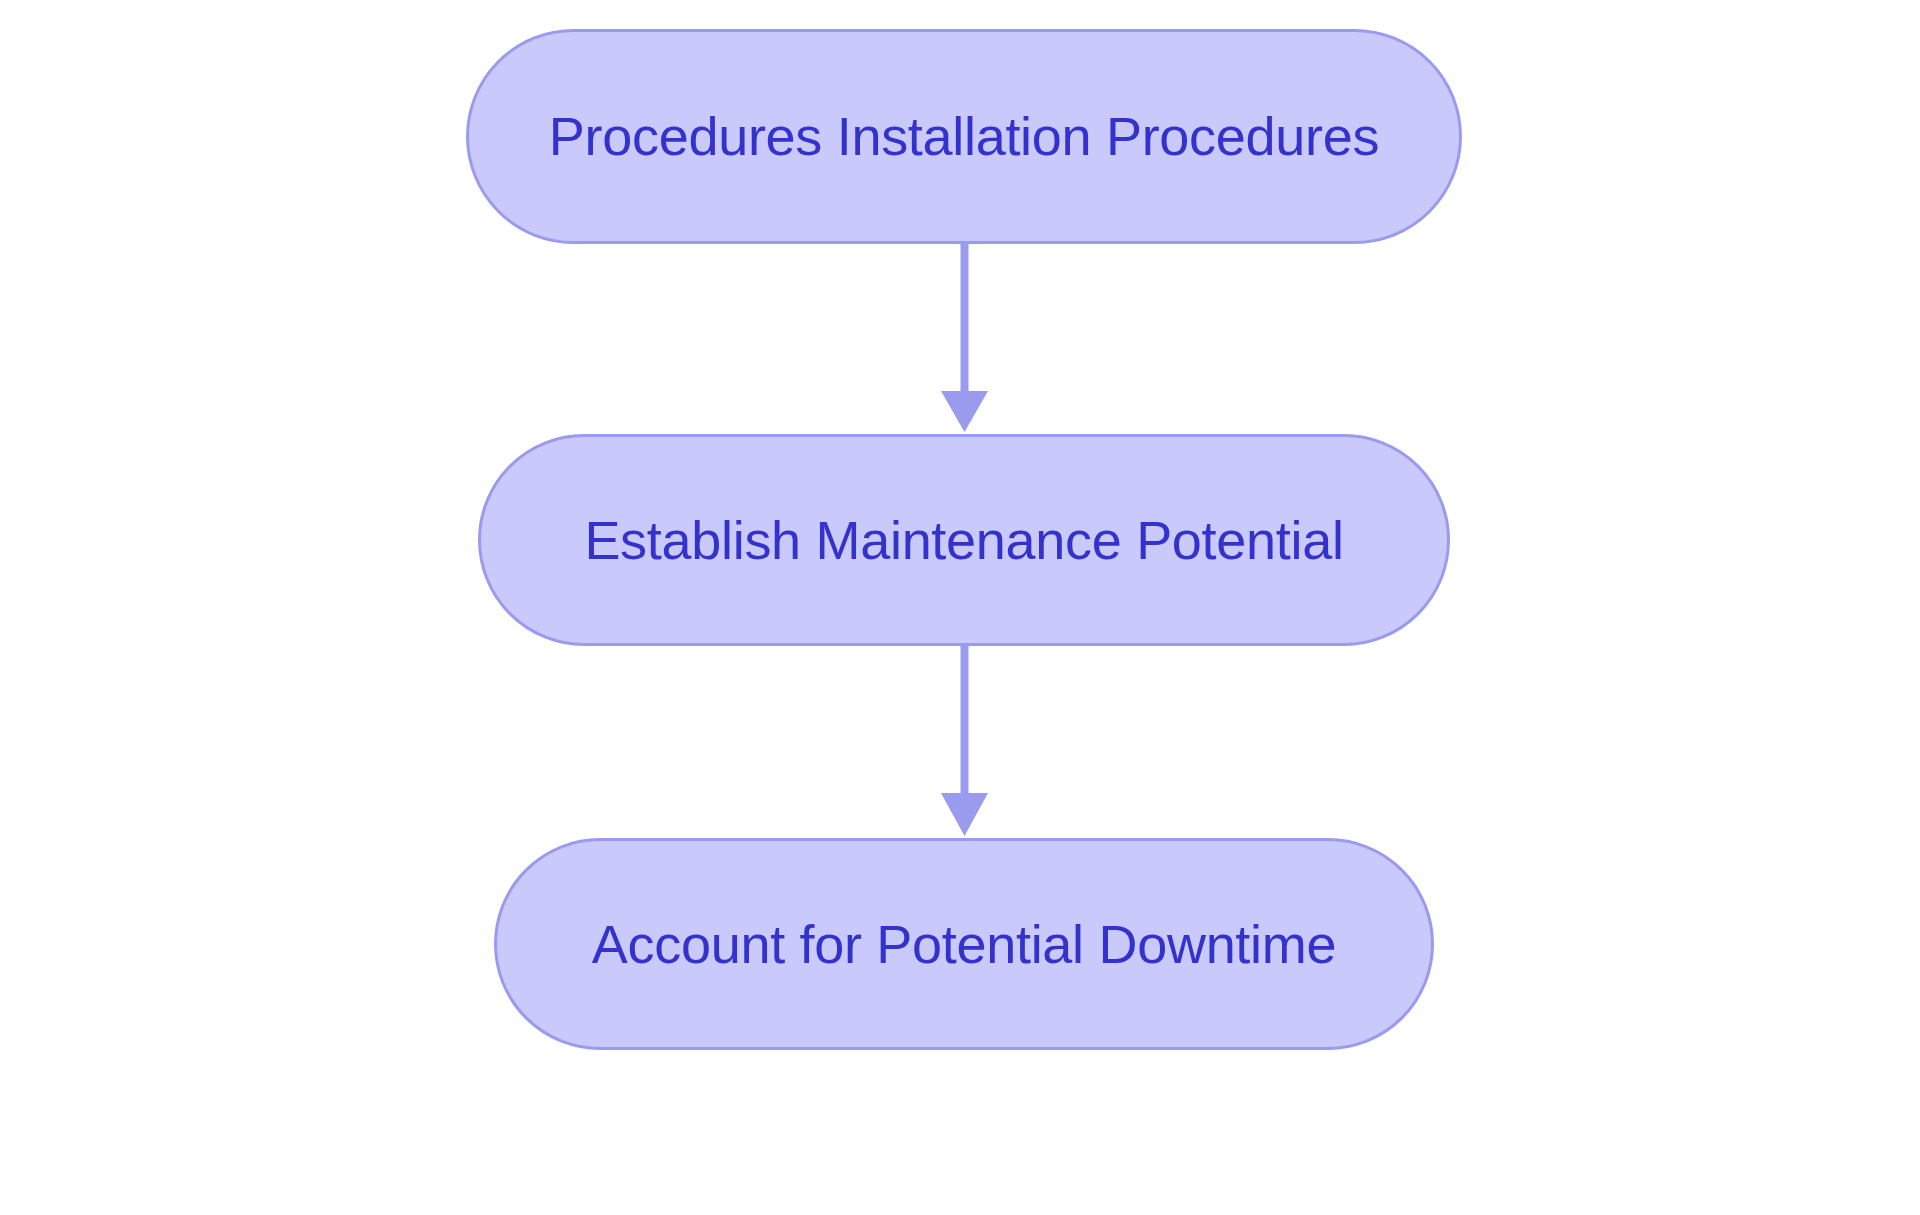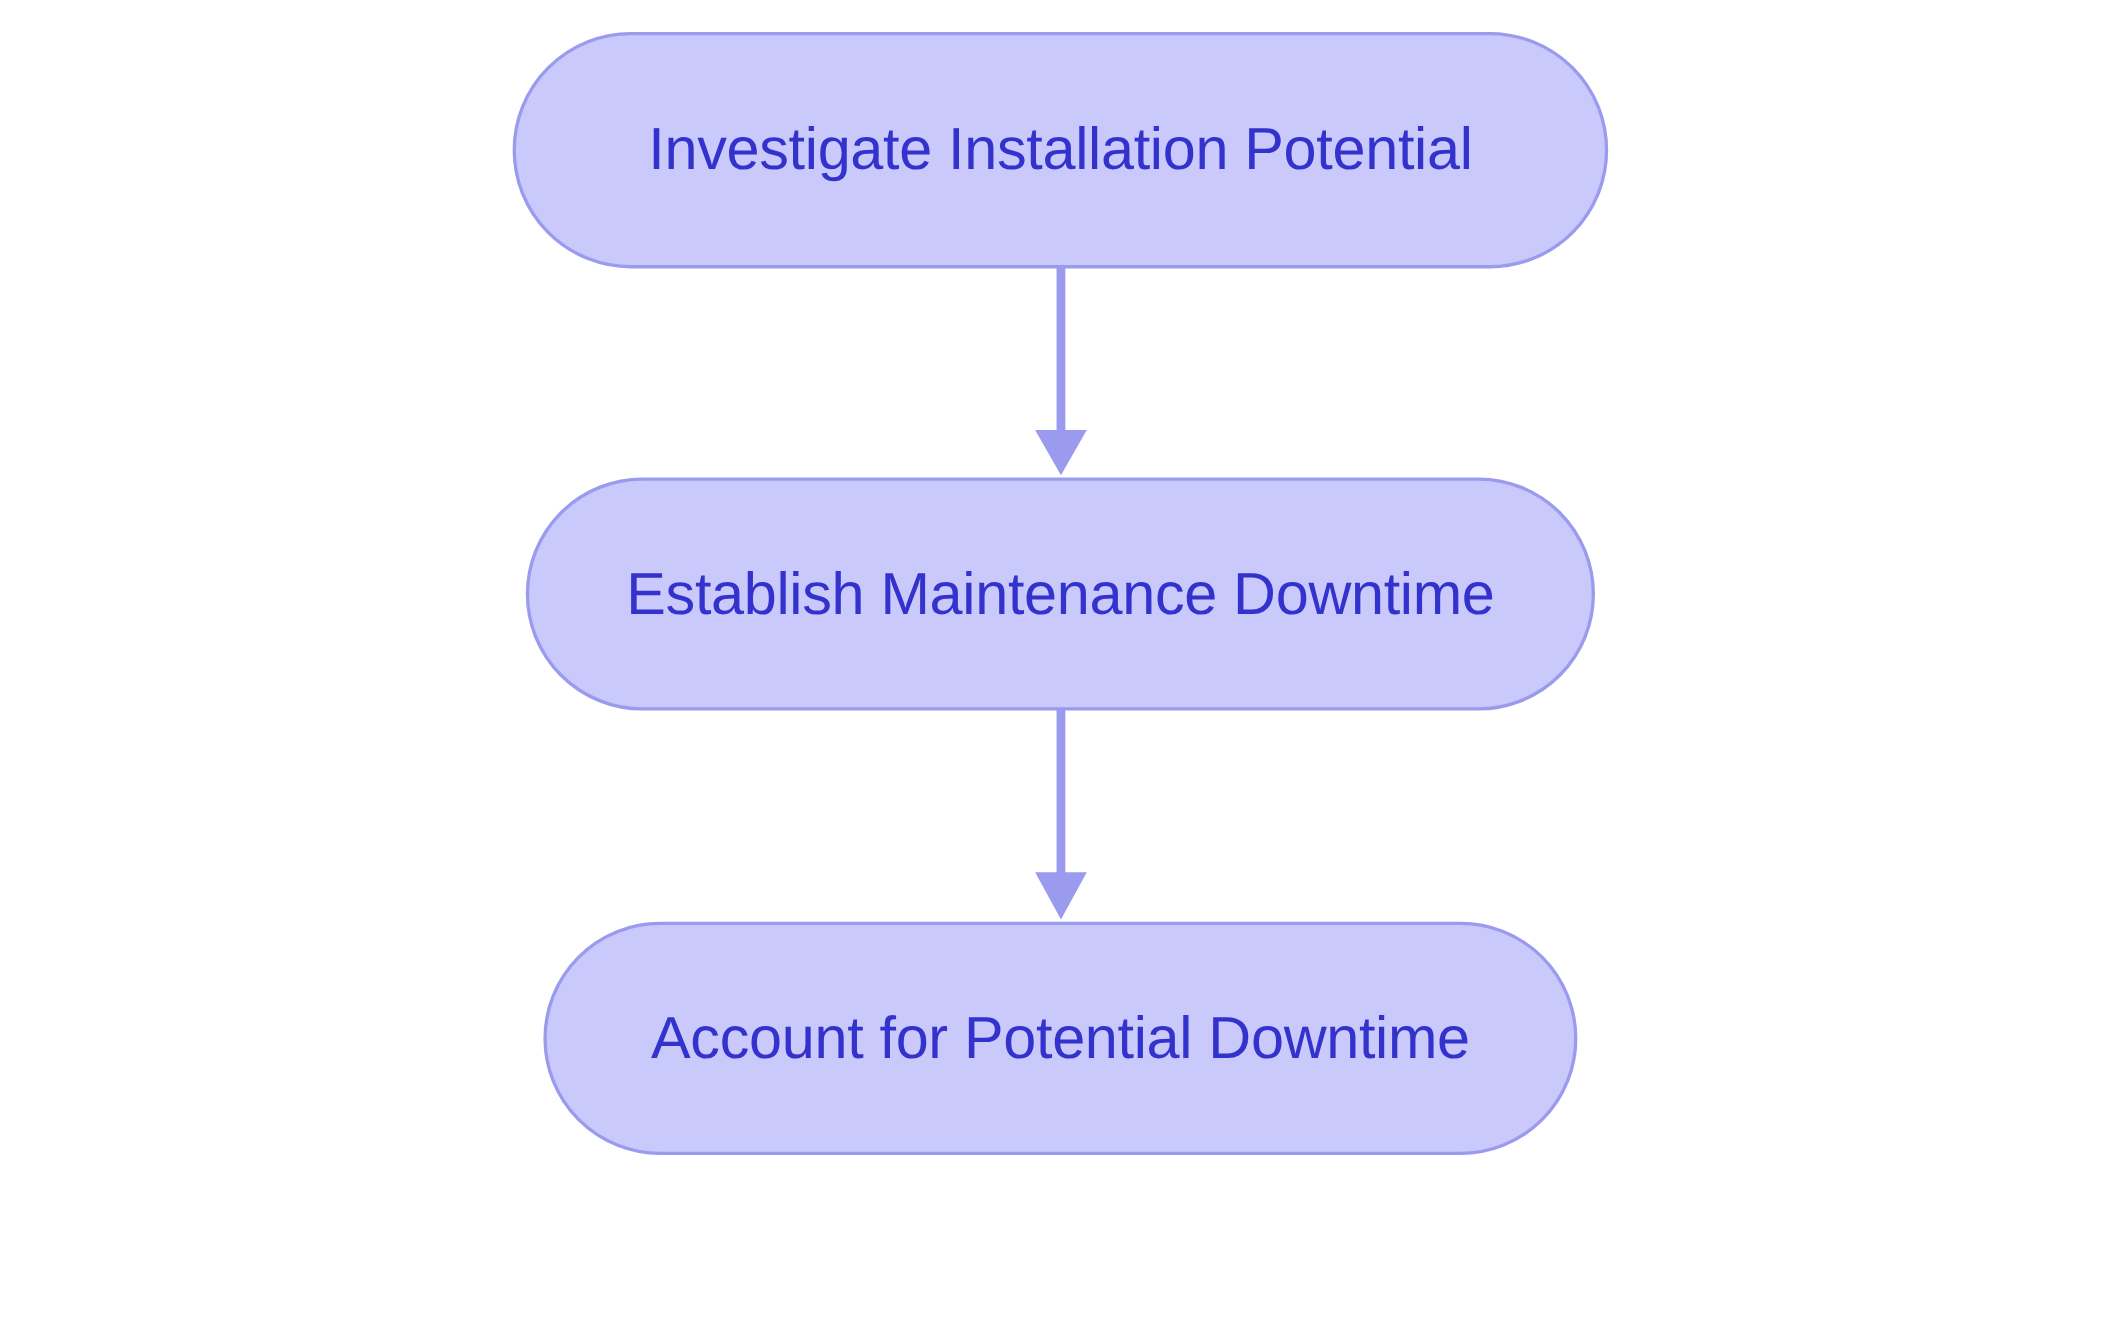--- a/index.html
+++ b/index.html
@@ -97,25 +97,25 @@
       <polygon points="941,391 988,391 964.5,432" fill="#9a9aee"></polygon>
     </g>
 
     <g>
       <rect x="960.5" y="645" width="8" height="150" fill="#9a9aee"></rect>
       <polygon points="941,793 988,793 964.5,836" fill="#9a9aee"></polygon>
     </g>
   </svg>
 
   <div class="node" id="node-0">
-    <span class="node-label">Investigate Installation Potential</span>
+    <span class="node-label">Procedures Installation Procedures</span>
   </div>
 
   <div class="node" id="node-1">
-    <span class="node-label">Establish Maintenance Downtime</span>
+    <span class="node-label">Establish Maintenance Potential</span>
   </div>
 
   <div class="node" id="node-2">
     <span class="node-label">Account for Potential Downtime</span>
   </div>
 
 
 </div>
 
 </body></html>

